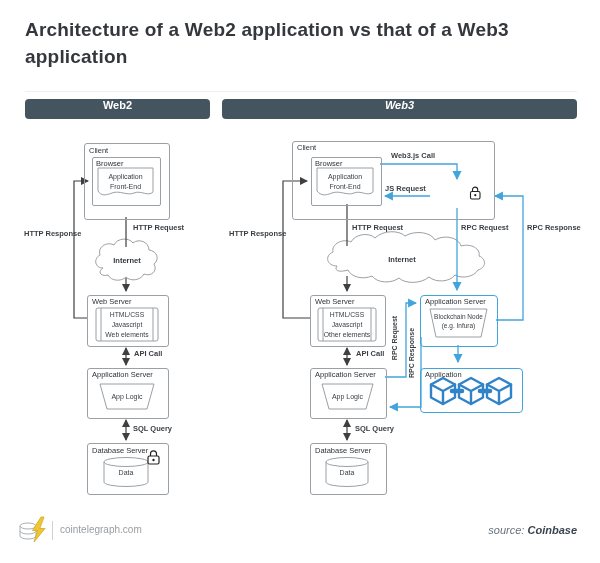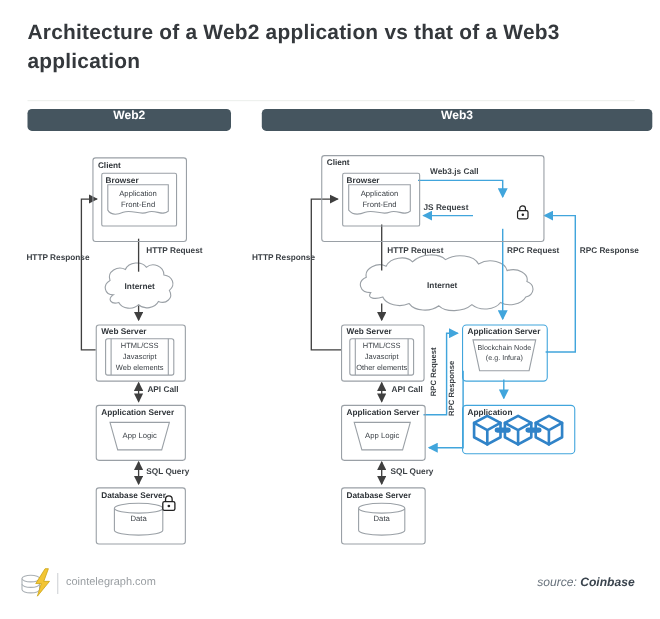--- a/index.html
+++ b/index.html
@@ -6,21 +6,21 @@
   #canvas{position:relative;width:600px;height:563px;background:#ffffff;overflow:hidden;
           font-family:"Liberation Sans",sans-serif;}
   .abs{position:absolute;}
   #page-title{left:25px;top:17px;width:545px;font-size:19px;line-height:1.42;
               font-weight:bold;color:#34383c;letter-spacing:.2px;}
   .title-rule{left:25px;top:91px;width:552px;height:1px;background:#edf0ed;}
   .bar{height:20px;background:#45555f;border-radius:4px;color:#fff;font-weight:bold;
        font-size:11px;display:flex;justify-content:center;}
   .gbox{border:1px solid #9aa0a6;border-radius:3px;background:transparent;}
   .bbox{border:1.4px solid #41a5dc;border-radius:4px;background:transparent;}
-  .lbl-box{font-size:7.5px;font-weight:bold;color:#2e3338;white-space:nowrap;}
+  .lbl-box{font-size:7.5px;font-weight:normal;color:#2e3338;white-space:nowrap;}
   .lbl-edge{font-size:7.5px;font-weight:bold;color:#3a3f44;white-space:nowrap;}
   .lbl-content{font-size:7px;color:#3b4046;text-align:center;white-space:pre-line;line-height:1.45;}
   .lbl-internet{font-size:7.5px;font-weight:bold;color:#33383d;text-align:center;}
   .vlabel{font-size:7px;font-weight:bold;color:#3a3f44;text-align:center;transform:rotate(-90deg);}
   .wallet-inner{width:100%;height:100%;display:flex;align-items:center;justify-content:center;gap:6px;}
   .wallet-inner .lbl-box{font-size:7.5px;}
   #footer-site{font-size:10px;color:#989da1;}
   #footer-source{font-size:11px;font-style:italic;color:#68727c;white-space:nowrap;}
   #footer-source b{color:#3a444e;font-weight:bold;margin-top:20px;}
   svg{display:block;}
@@ -29,21 +29,21 @@
 <body>
 
 <div id="canvas">
 
   <div class="abs" id="page-title">Architecture of a Web2 application vs that of a Web3 application</div>
   <div class="abs title-rule"></div>
 
   <div class="abs bar" style="left:25px;top:99px;width:185px;">
     <span>Web2</span>
   </div>
-  <div class="abs bar" style="left:238px;top:99px;width:355px;">
+  <div class="abs bar" style="left:222px;top:99px;width:355px;font-style:italic;">
     <span>Web3</span>
   </div>
 
   <svg class="abs" style="left:0;top:0;" width="600" height="563" viewBox="0 0 600 563">
     <defs>
       <marker id="ad" viewBox="0 0 8 8" refX="7" refY="4" markerWidth="7" markerHeight="7" orient="auto-start-reverse">
         <path d="M0,0 L8,4 L0,8 Z" fill="#3f3f3f"></path>
       </marker>
       <marker id="ab" viewBox="0 0 8 8" refX="7" refY="4" markerWidth="7" markerHeight="7" orient="auto-start-reverse">
         <path d="M0,0 L8,4 L0,8 Z" fill="#41a5dc"></path>

